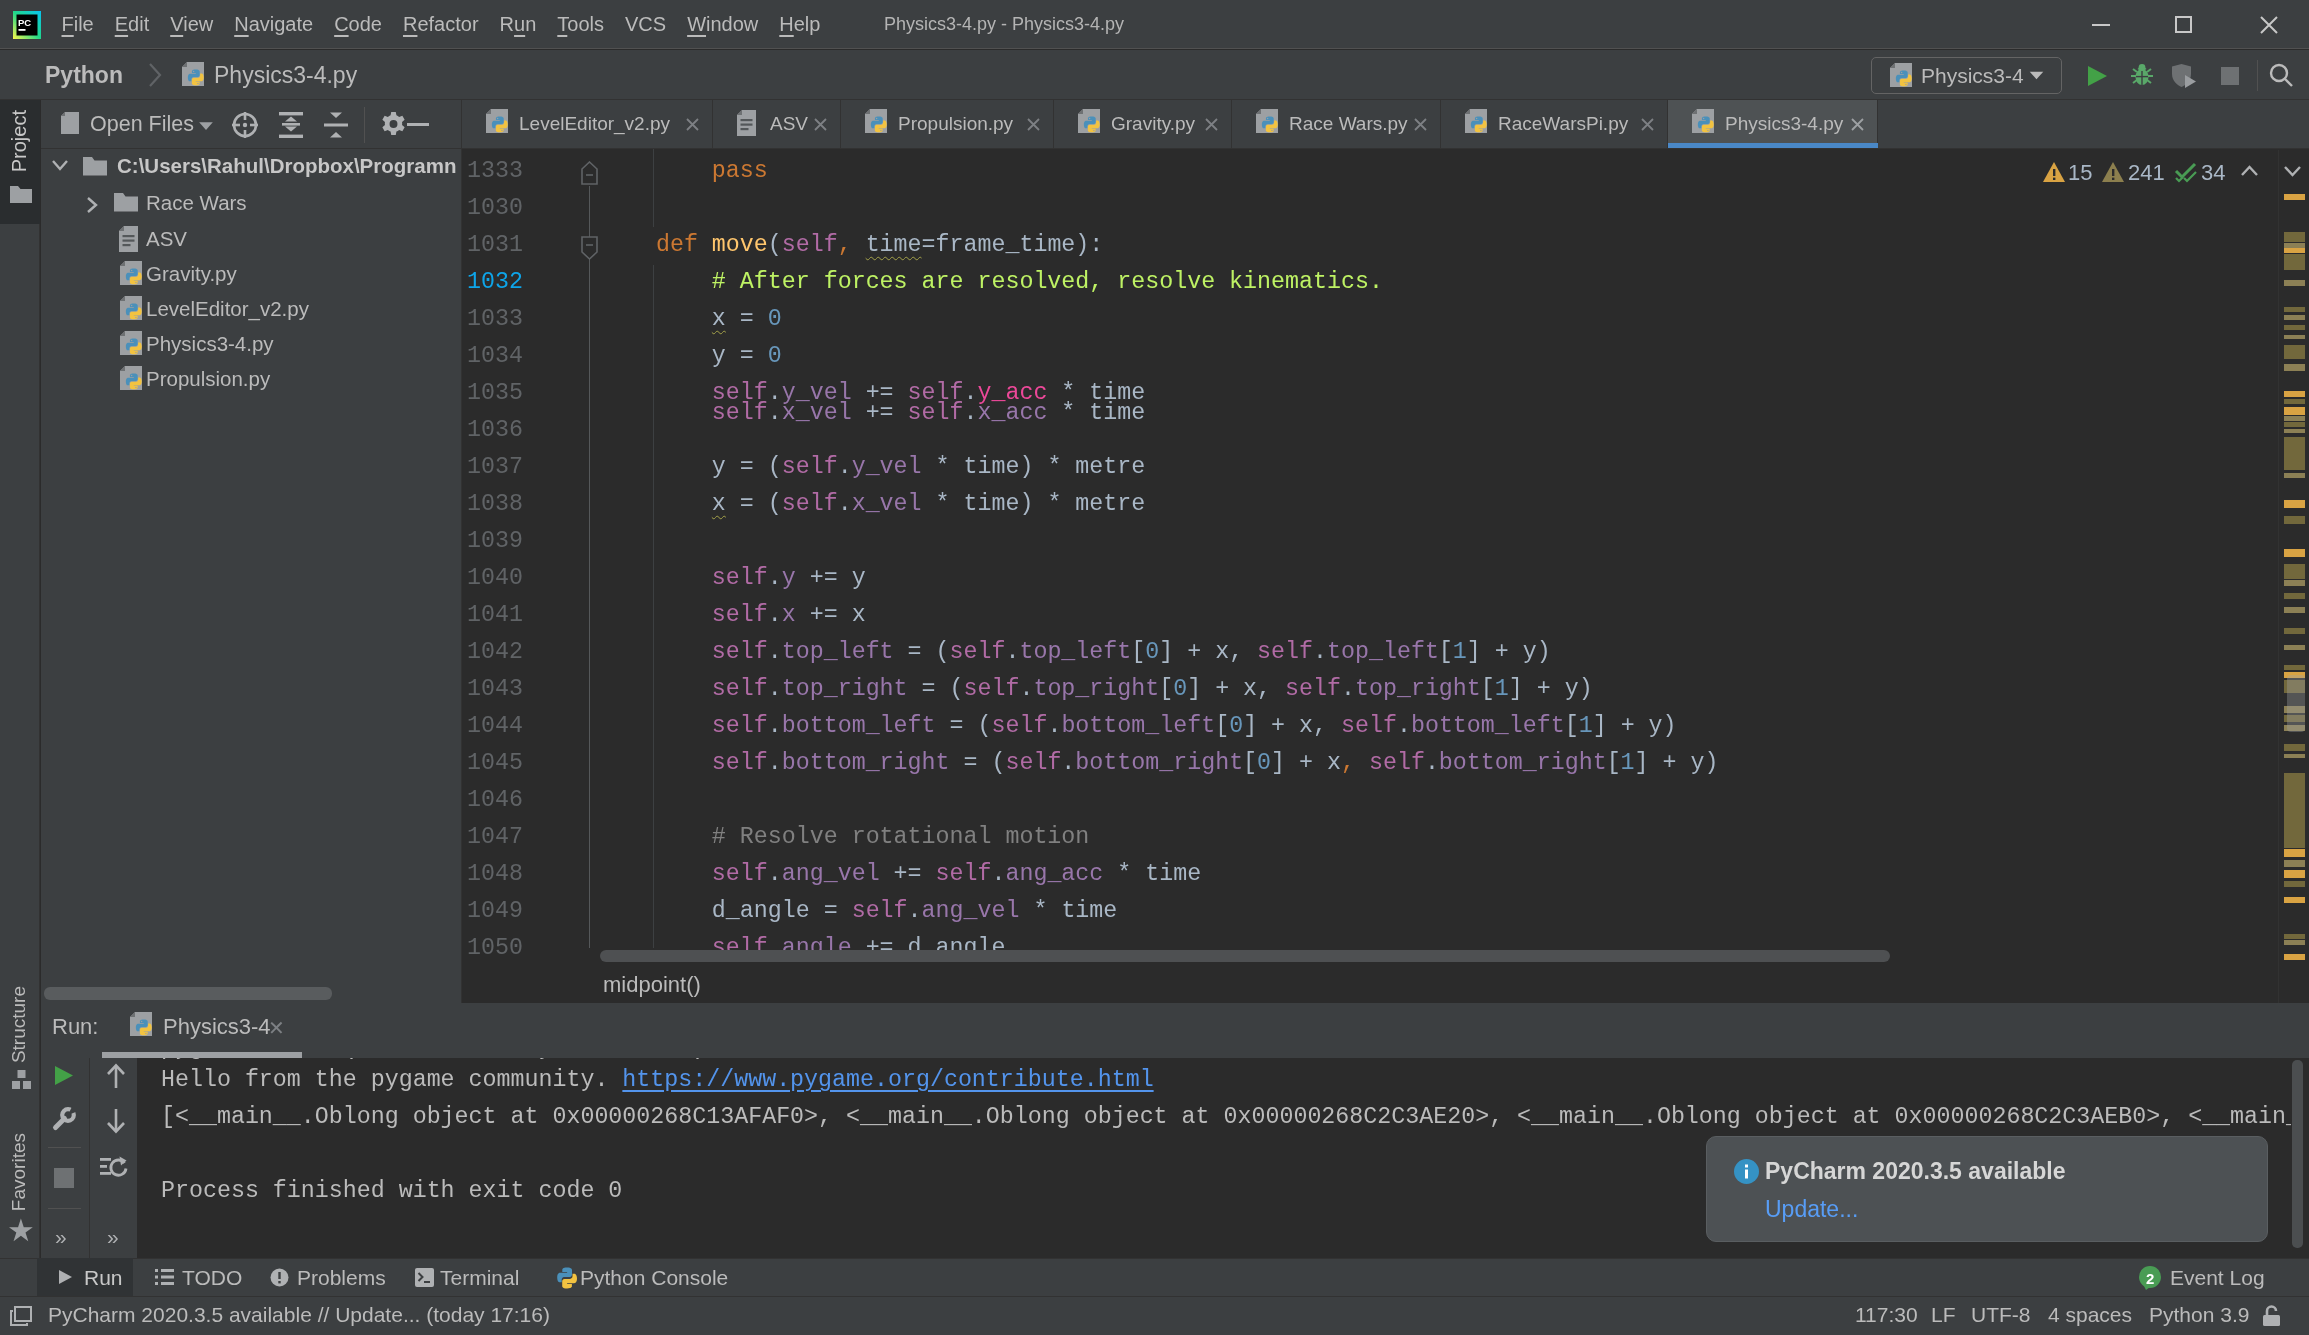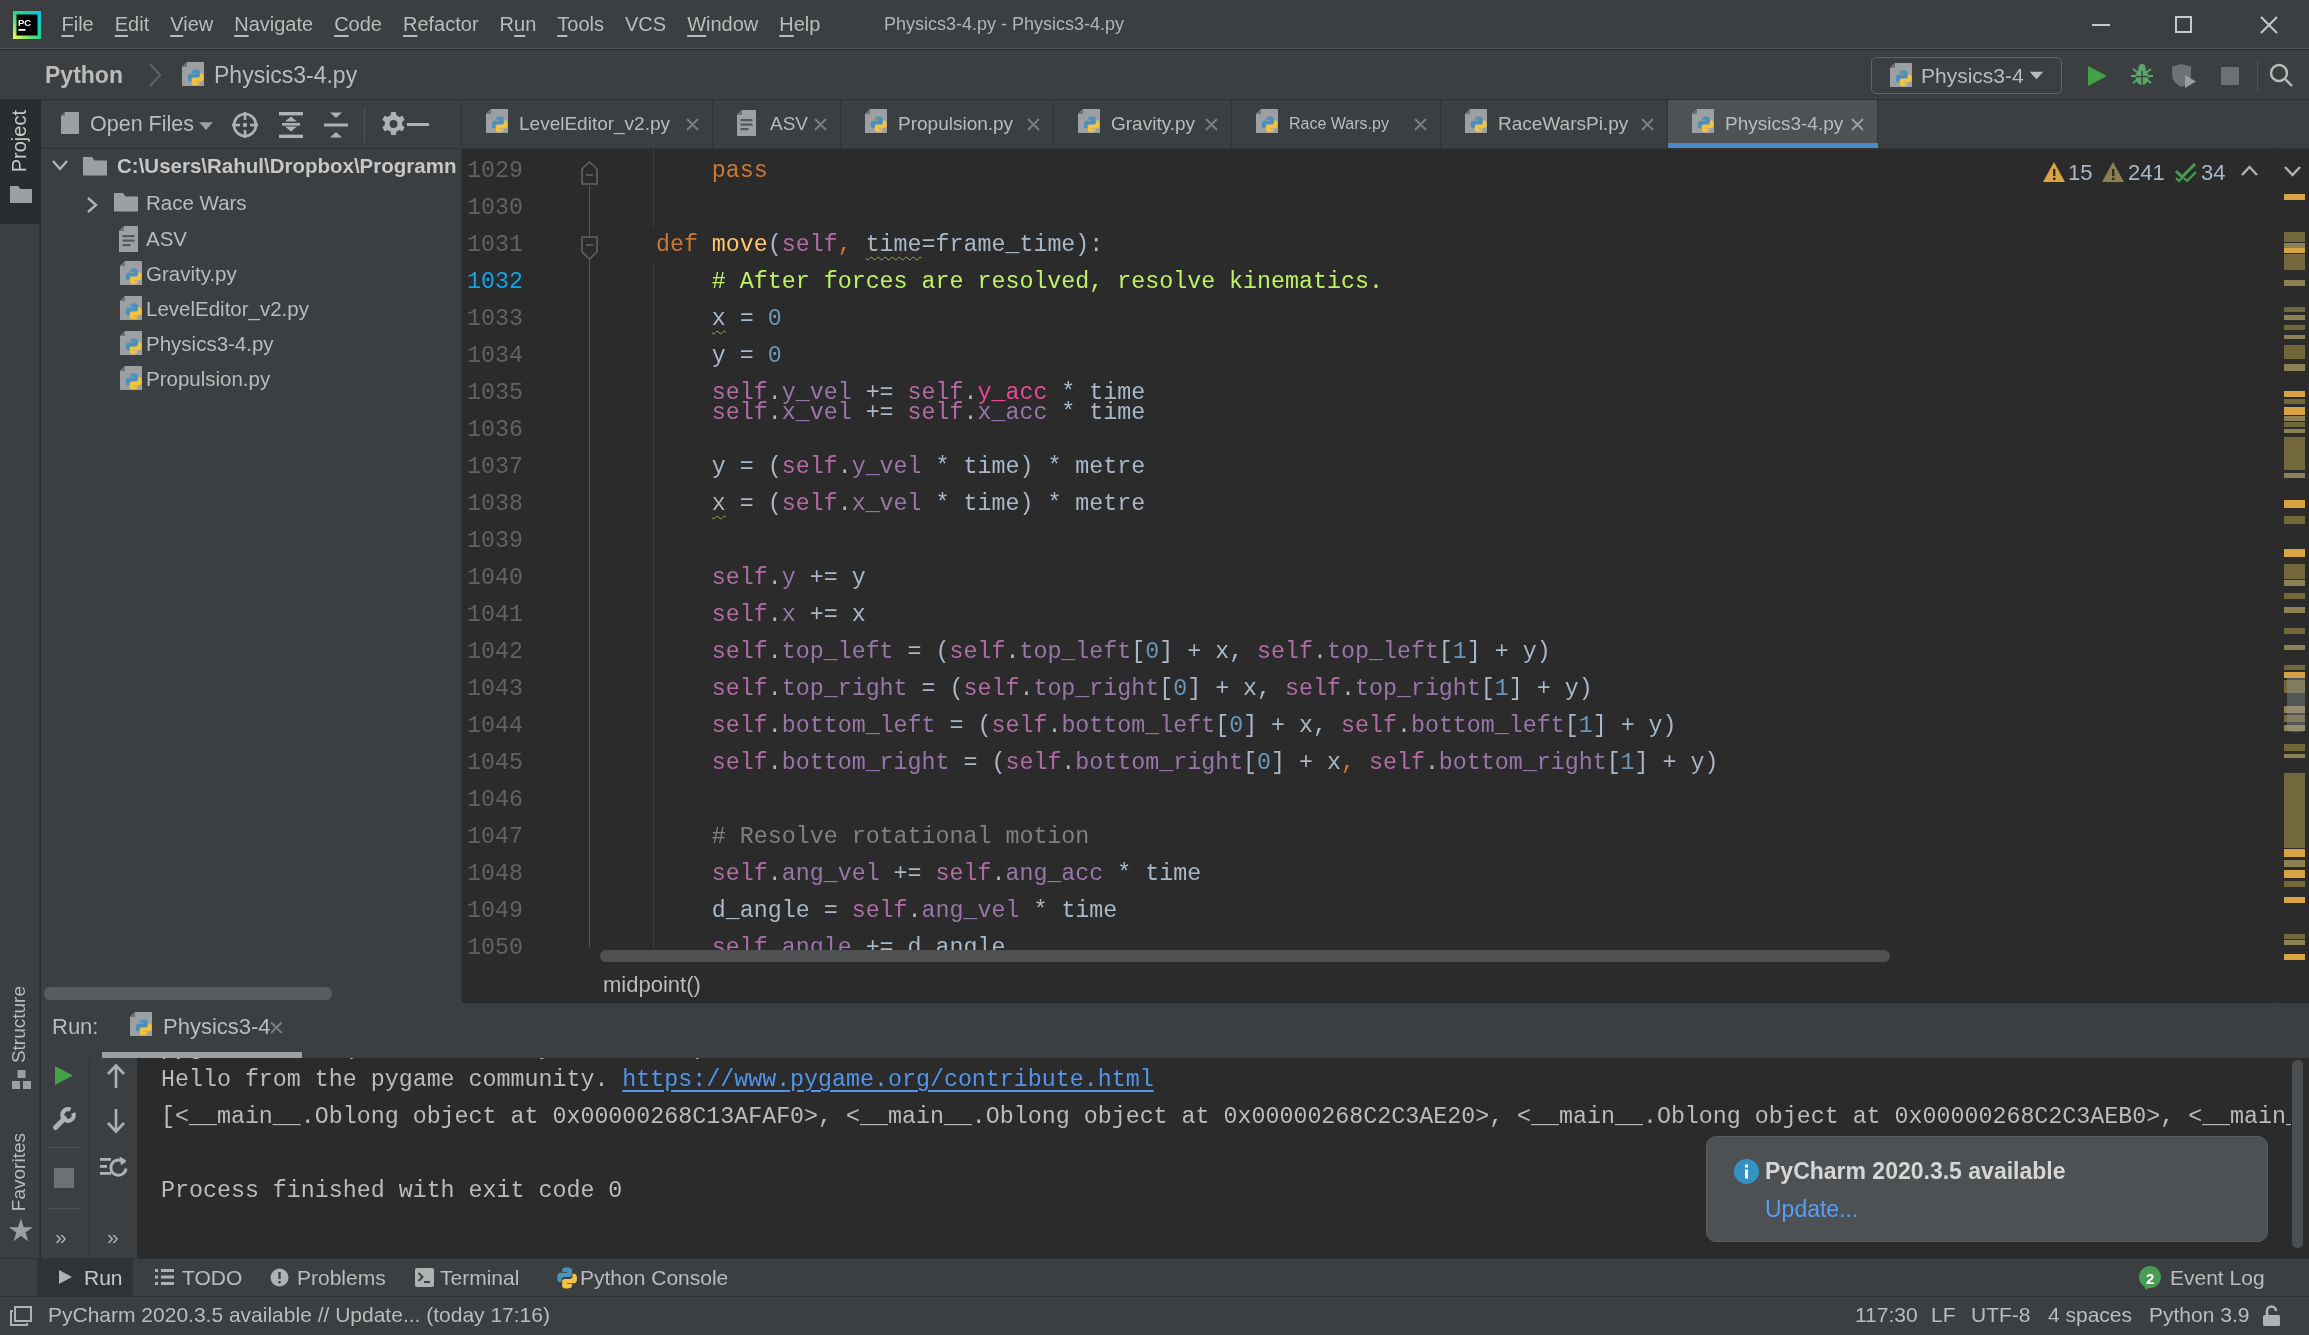--- a/index.html
+++ b/index.html
@@ -296,21 +296,21 @@
   </svg>
 <div class="a" style="left:1232px;top:100px;width:209px;height:48px;border-right:1px solid #323232;"></div>
 <svg class="a" style="left:1252px;top:109px;" width="34" height="30" viewBox="0 0 34 30">
 <path d="M9 0 L26 0 L26 24 L4 24 L4 5 Z" fill="#9da0a3"></path>
 <path d="M9 0 L9 5 L4 5 Z" fill="#6e7173"></path>
 <g transform="translate(8.5,7.5) scale(0.8)">
 <path d="M11.5 0 C6.5 0 6.8 2.2 6.8 2.2 L6.8 4.5 L11.6 4.5 L11.6 5.2 L4.9 5.2 C4.9 5.2 1.7 4.8 1.7 9.9 C1.7 15 4.5 14.8 4.5 14.8 L6.2 14.8 L6.2 12.4 C6.2 12.4 6.1 9.6 9 9.6 L13.8 9.6 C13.8 9.6 16.5 9.65 16.5 7 L16.5 2.6 C16.5 2.6 16.9 0 11.5 0 Z M8.9 1.5 A0.9 0.9 0 1 1 8.9 3.3 A0.9 0.9 0 1 1 8.9 1.5 Z" fill="#4a90ba"></path>
 <path d="M11.7 19.8 C16.7 19.8 16.4 17.6 16.4 17.6 L16.4 15.3 L11.6 15.3 L11.6 14.6 L18.3 14.6 C18.3 14.6 21.5 15 21.5 9.9 C21.5 4.8 18.7 5 18.7 5 L17 5 L17 7.4 C17 7.4 17.1 10.2 14.2 10.2 L9.4 10.2 C9.4 10.2 6.7 10.15 6.7 12.8 L6.7 17.2 C6.7 17.2 6.3 19.8 11.7 19.8 Z M14.3 18.3 A0.9 0.9 0 1 1 14.3 16.5 A0.9 0.9 0 1 1 14.3 18.3 Z" fill="#f2c341"></path>
 </g>
   </svg>
-<div class="a" style="left:1289px;top:100px;height:48px;display:flex;align-items:center;font-size:16px;color:#bbbbbb;">Race Wars.py</div>
+<div class="a" style="left:1289px;top:100px;height:48px;display:flex;align-items:center;font-size:19px;color:#bbbbbb;">Race Wars.py</div>
 <svg class="a" style="left:1413px;top:117px;" width="15" height="15" viewBox="0 0 15 15">
     <path d="M2 2 L13 13 M13 2 L2 13" stroke="#7d8084" stroke-width="1.8"></path>
   </svg>
 <div class="a" style="left:1441px;top:100px;width:227px;height:48px;border-right:1px solid #323232;"></div>
 <svg class="a" style="left:1461px;top:109px;" width="34" height="30" viewBox="0 0 34 30">
 <path d="M9 0 L26 0 L26 24 L4 24 L4 5 Z" fill="#9da0a3"></path>
 <path d="M9 0 L9 5 L4 5 Z" fill="#6e7173"></path>
 <g transform="translate(8.5,7.5) scale(0.8)">
 <path d="M11.5 0 C6.5 0 6.8 2.2 6.8 2.2 L6.8 4.5 L11.6 4.5 L11.6 5.2 L4.9 5.2 C4.9 5.2 1.7 4.8 1.7 9.9 C1.7 15 4.5 14.8 4.5 14.8 L6.2 14.8 L6.2 12.4 C6.2 12.4 6.1 9.6 9 9.6 L13.8 9.6 C13.8 9.6 16.5 9.65 16.5 7 L16.5 2.6 C16.5 2.6 16.9 0 11.5 0 Z M8.9 1.5 A0.9 0.9 0 1 1 8.9 3.3 A0.9 0.9 0 1 1 8.9 1.5 Z" fill="#4a90ba"></path>
 <path d="M11.7 19.8 C16.7 19.8 16.4 17.6 16.4 17.6 L16.4 15.3 L11.6 15.3 L11.6 14.6 L18.3 14.6 C18.3 14.6 21.5 15 21.5 9.9 C21.5 4.8 18.7 5 18.7 5 L17 5 L17 7.4 C17 7.4 17.1 10.2 14.2 10.2 L9.4 10.2 C9.4 10.2 6.7 10.15 6.7 12.8 L6.7 17.2 C6.7 17.2 6.3 19.8 11.7 19.8 Z M14.3 18.3 A0.9 0.9 0 1 1 14.3 16.5 A0.9 0.9 0 1 1 14.3 18.3 Z" fill="#f2c341"></path>
@@ -329,21 +329,21 @@
 <path d="M11.7 19.8 C16.7 19.8 16.4 17.6 16.4 17.6 L16.4 15.3 L11.6 15.3 L11.6 14.6 L18.3 14.6 C18.3 14.6 21.5 15 21.5 9.9 C21.5 4.8 18.7 5 18.7 5 L17 5 L17 7.4 C17 7.4 17.1 10.2 14.2 10.2 L9.4 10.2 C9.4 10.2 6.7 10.15 6.7 12.8 L6.7 17.2 C6.7 17.2 6.3 19.8 11.7 19.8 Z M14.3 18.3 A0.9 0.9 0 1 1 14.3 16.5 A0.9 0.9 0 1 1 14.3 18.3 Z" fill="#f2c341"></path>
 </g>
   </svg>
 <div class="a" style="left:1725px;top:100px;height:48px;display:flex;align-items:center;font-size:19px;color:#bbbbbb;">Physics3-4.py</div>
 <svg class="a" style="left:1850px;top:117px;" width="15" height="15" viewBox="0 0 15 15">
     <path d="M2 2 L13 13 M13 2 L2 13" stroke="#9da0a3" stroke-width="1.8"></path>
   </svg>
 <div class="a" style="left:1668px;top:143px;width:210px;height:5px;background:#4a88c7;"></div>
 
 <div class="a" style="left:462px;top:148px;width:1847px;height:855px;background:#2b2b2b;"></div>
-<div class="a" style="left:467px;top:153px;width:56px;text-align:right;font-family:'Liberation Mono',monospace;font-size:23.3px;line-height:37px;color:#606366;">1029</div>
+<div class="a" style="left:467px;top:153px;width:56px;text-align:right;font-family:'Liberation Mono',monospace;font-size:23.3px;line-height:37px;color:#606366;">1333</div>
 <div class="cl" style="top:153px;line-height:37px;">        <span style="color:#cc7832">pass</span></div>
 <div class="a" style="left:467px;top:190px;width:56px;text-align:right;font-family:'Liberation Mono',monospace;font-size:23.3px;line-height:37px;color:#606366;">1030</div>
 <div class="a" style="left:467px;top:227px;width:56px;text-align:right;font-family:'Liberation Mono',monospace;font-size:23.3px;line-height:37px;color:#606366;">1031</div>
 <div class="cl" style="top:227px;line-height:37px;">    <span style="color:#cc7832">def </span><span style="color:#ffc66d">move</span><span style="color:#a9b7c6">(</span><span style="color:#b16ba5">self</span><span style="color:#cc7832">,</span> <span style="color:#a9b7c6" class="sq">time</span><span style="color:#a9b7c6">=</span><span style="color:#a9b7c6">frame_time</span><span style="color:#a9b7c6">):</span></div>
 <div class="a" style="left:467px;top:264px;width:56px;text-align:right;font-family:'Liberation Mono',monospace;font-size:23.3px;line-height:37px;color:#0ea5e9;">1032</div>
 <div class="cl" style="top:264px;line-height:37px;">        <span style="color:#bef264"># After forces are resolved, resolve kinematics.</span></div>
 <div class="a" style="left:467px;top:301px;width:56px;text-align:right;font-family:'Liberation Mono',monospace;font-size:23.3px;line-height:37px;color:#606366;">1033</div>
 <div class="cl" style="top:301px;line-height:37px;">        <span style="color:#a9b7c6" class="sq">x</span><span style="color:#a9b7c6"> = </span><span style="color:#6897bb">0</span></div>
 <div class="a" style="left:467px;top:338px;width:56px;text-align:right;font-family:'Liberation Mono',monospace;font-size:23.3px;line-height:37px;color:#606366;">1034</div>
 <div class="cl" style="top:338px;line-height:37px;">        <span style="color:#a9b7c6">y</span><span style="color:#a9b7c6"> = </span><span style="color:#6897bb">0</span></div>

